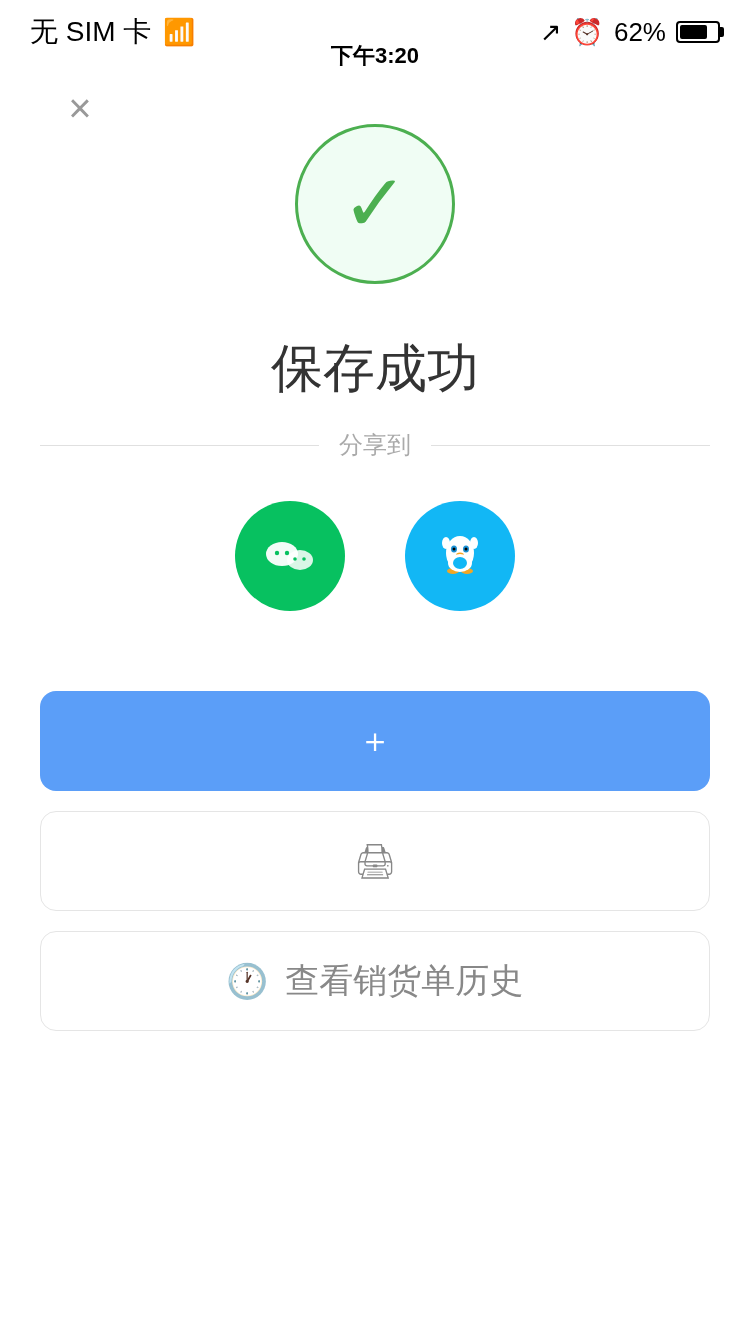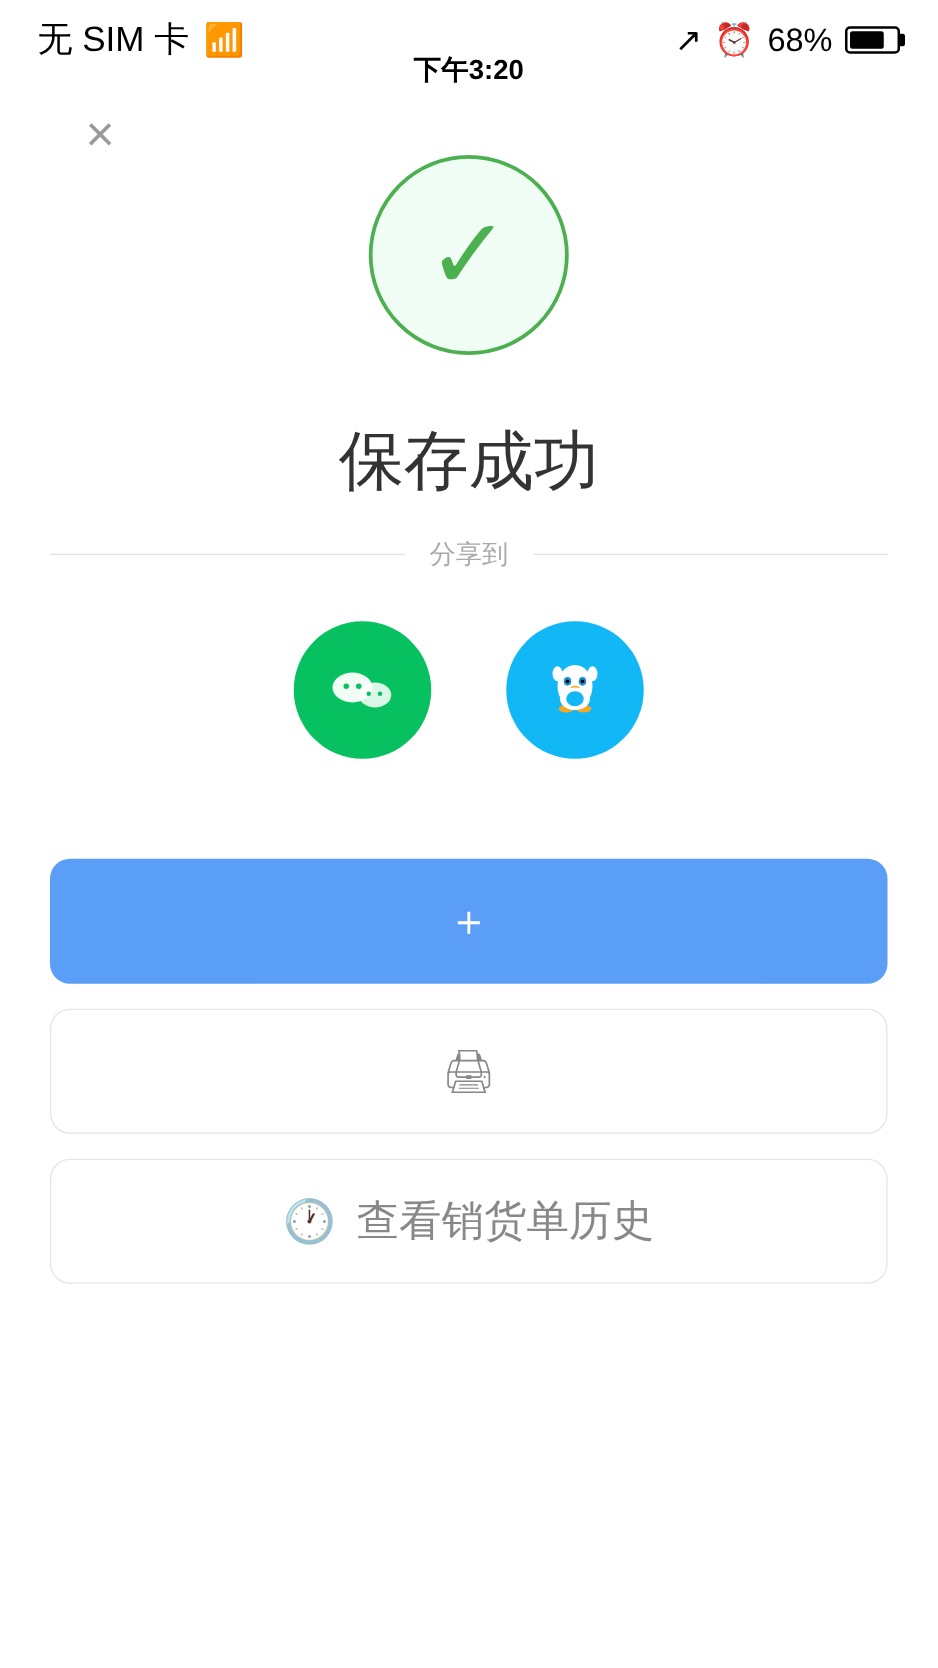--- a/index.html
+++ b/index.html
@@ -138,21 +138,21 @@
       align-items: center;
       padding: 0 40px;
       margin-bottom: 40px;
     }
     .divider-line {
       flex: 1;
       height: 1px;
       background: #e0e0e0;
     }
     .divider-text {
-      font-size: 21px;
+      font-size: 24px;
       color: #aaa;
       padding: 0 20px;
     }
 
     
     .share-icons {
       display: flex;
       gap: 60px;
       margin-bottom: 80px;
     }
@@ -220,21 +220,21 @@
 
 <div class="status-bar">
   <div class="status-left">
     <span>无 SIM 卡</span>
     <span class="wifi-icon">📶</span>
   </div>
   <div class="status-center">下午3:20</div>
   <div class="status-right">
     <span>↗</span>
     <span>⏰</span>
-    <span>68%</span>
+    <span>62%</span>
     <span class="battery-icon">
       <span class="battery-fill"></span>
     </span>
   </div>
 </div>
 
 <div class="close-btn">
   <span>×</span>
 </div>
 

